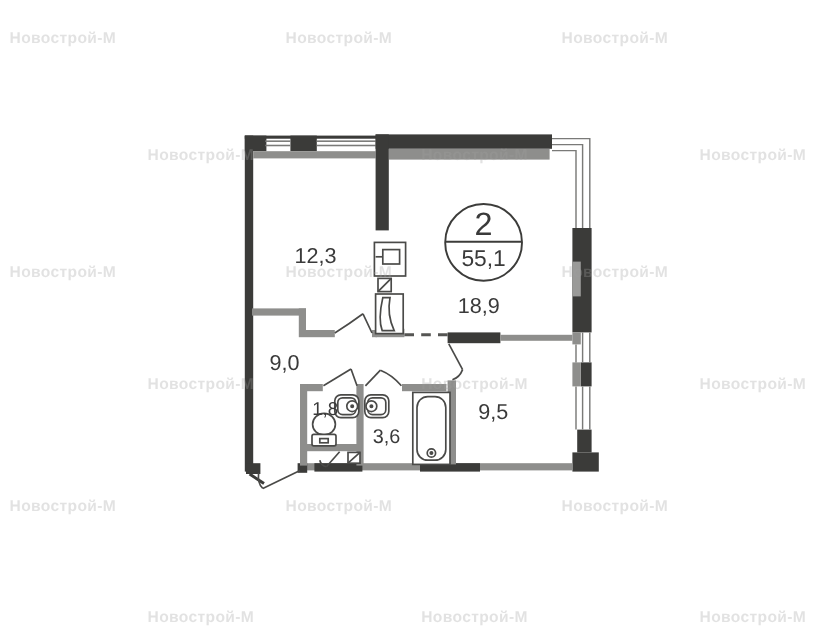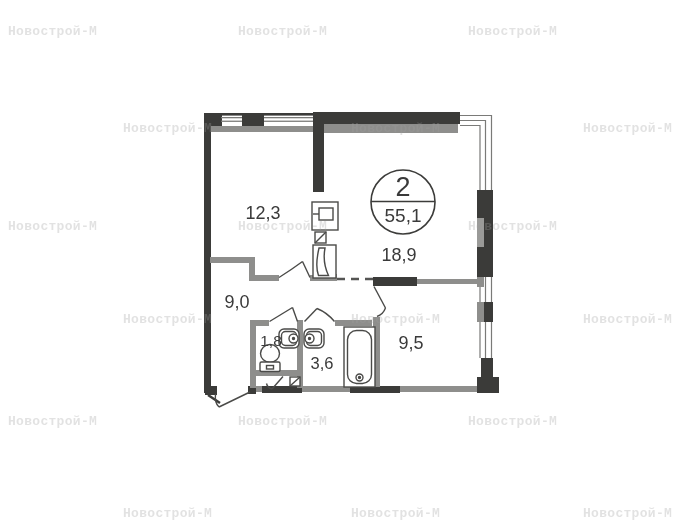--- a/index.html
+++ b/index.html
@@ -1,21 +1,21 @@
 <!DOCTYPE html>
 <html><head>
 <meta charset="utf-8">
 <style>
   html,body{margin:0;padding:0;background:#fff;}
   .stage{position:relative;width:700px;height:525px;background:#ffffff;overflow:hidden;
          font-family:"Liberation Sans", sans-serif;}
   .plan-svg{position:absolute;left:0;top:0;z-index:1;}
   .wm-layer{position:absolute;left:0;top:0;width:700px;height:525px;z-index:2;pointer-events:none;}
   .wm{position:absolute;font-size:13px;font-weight:bold;color:rgba(158,158,158,0.30);
-      white-space:nowrap;letter-spacing:0.3px;font-family:Liberation Mono, monospace;}
+      white-space:nowrap;letter-spacing:0.3px;}
   text{fill:#3a3a3a;font-family:"Liberation Sans", sans-serif;}
   .lbl{font-size:18px;}
   .lbl-s{font-size:15.5px;}
   .lbl-m{font-size:16.5px;}
   .badge-num{font-size:27px;}
   .badge-area{font-size:19px;}
 </style>
 </head>
 <body>
 

